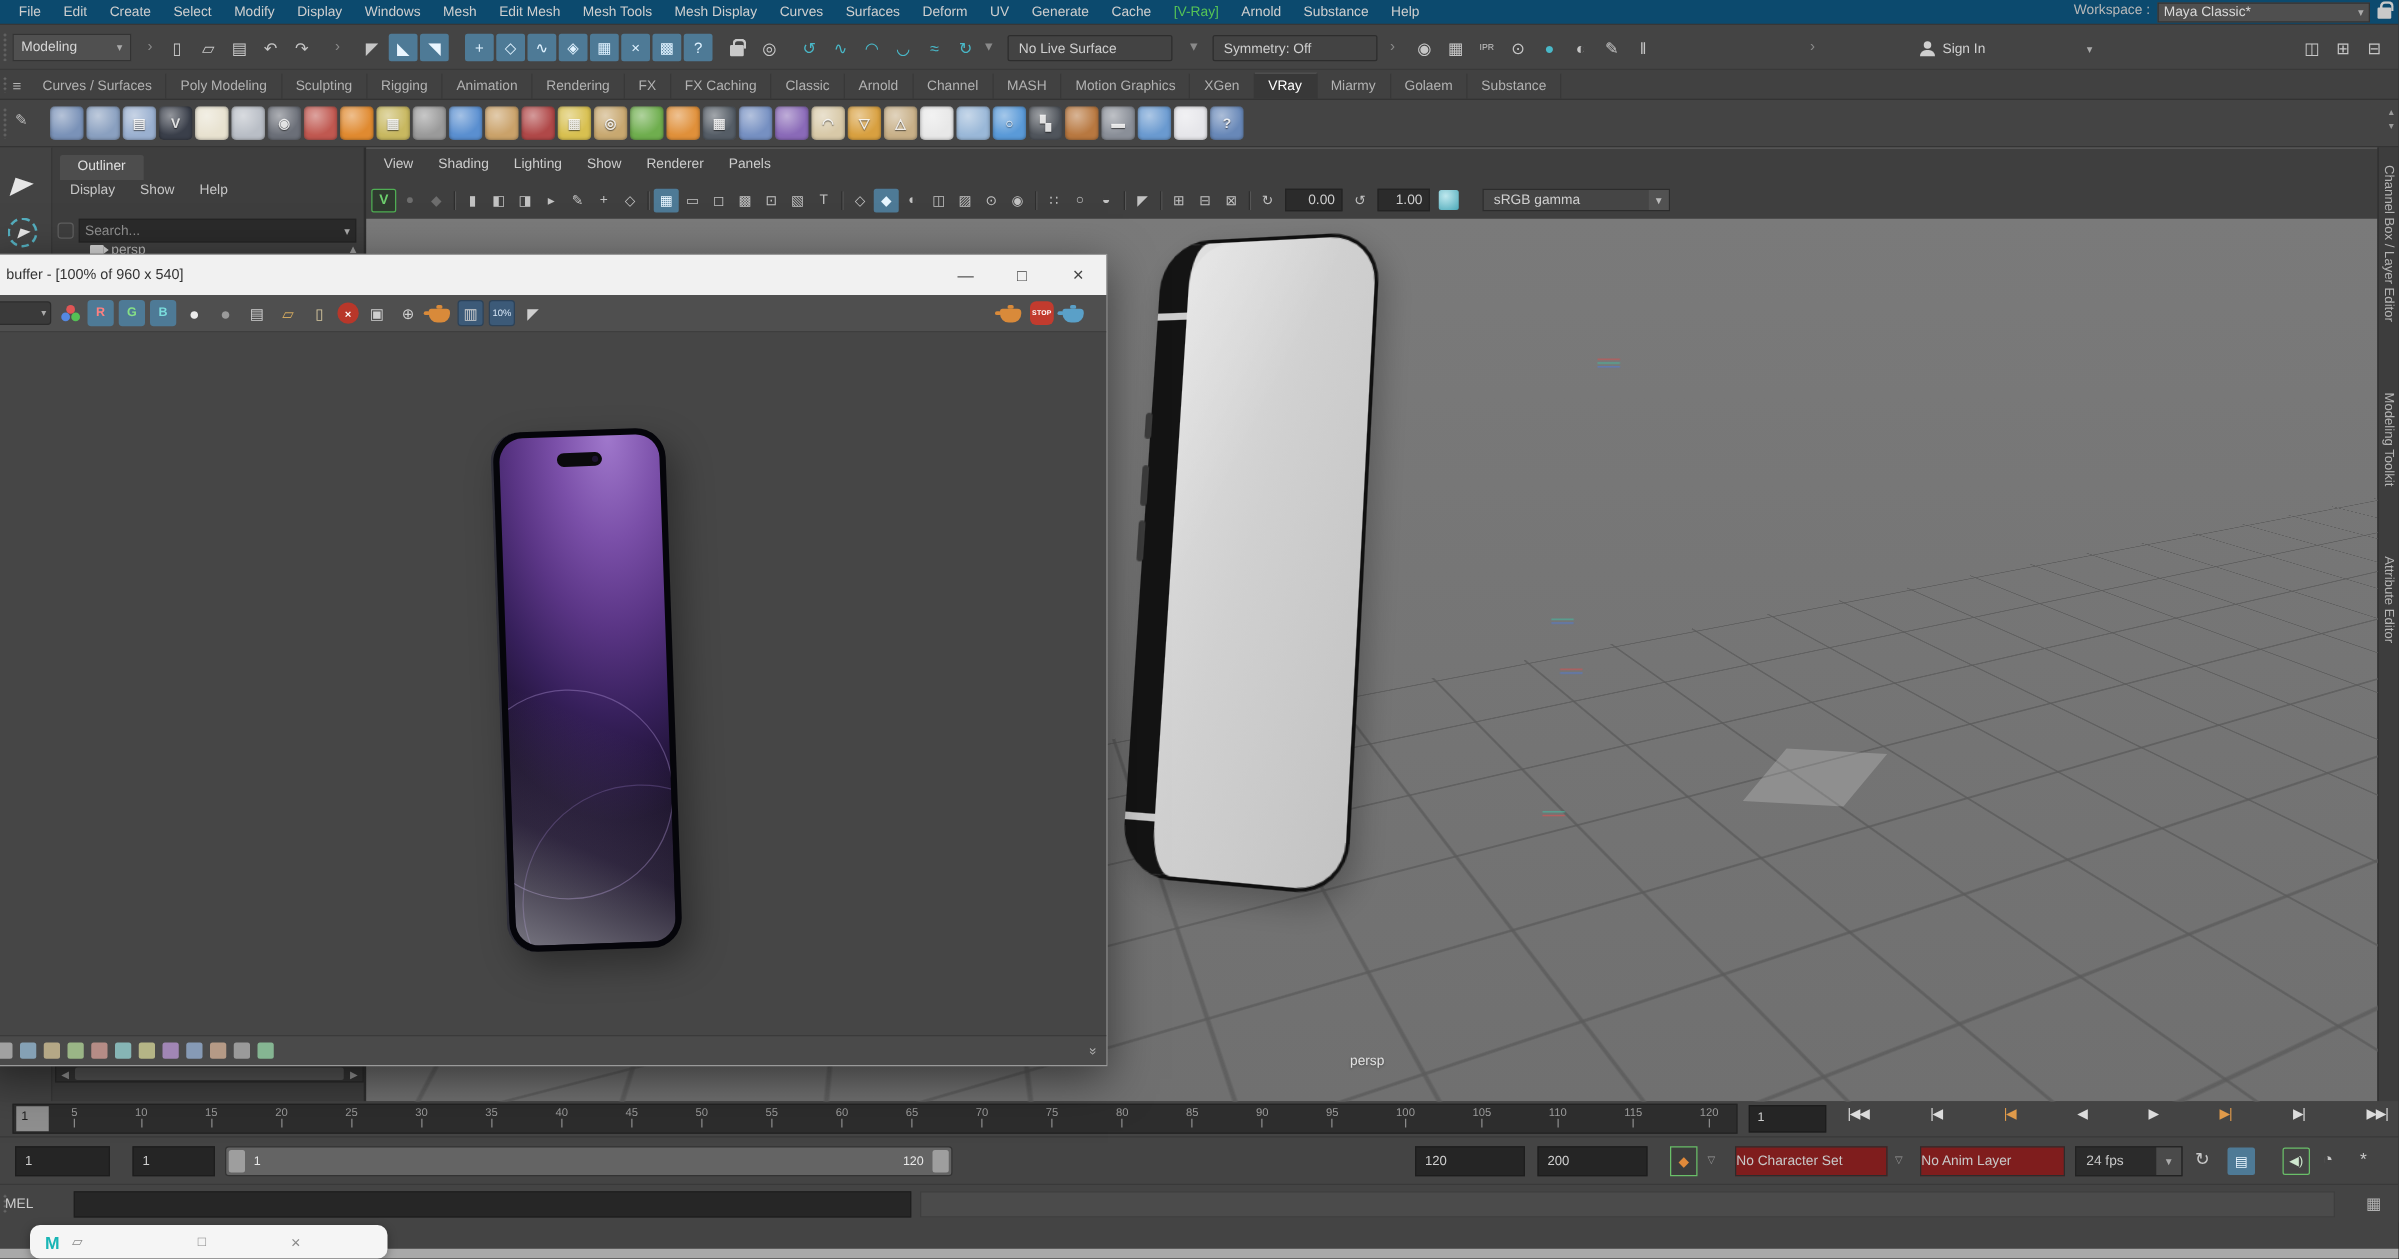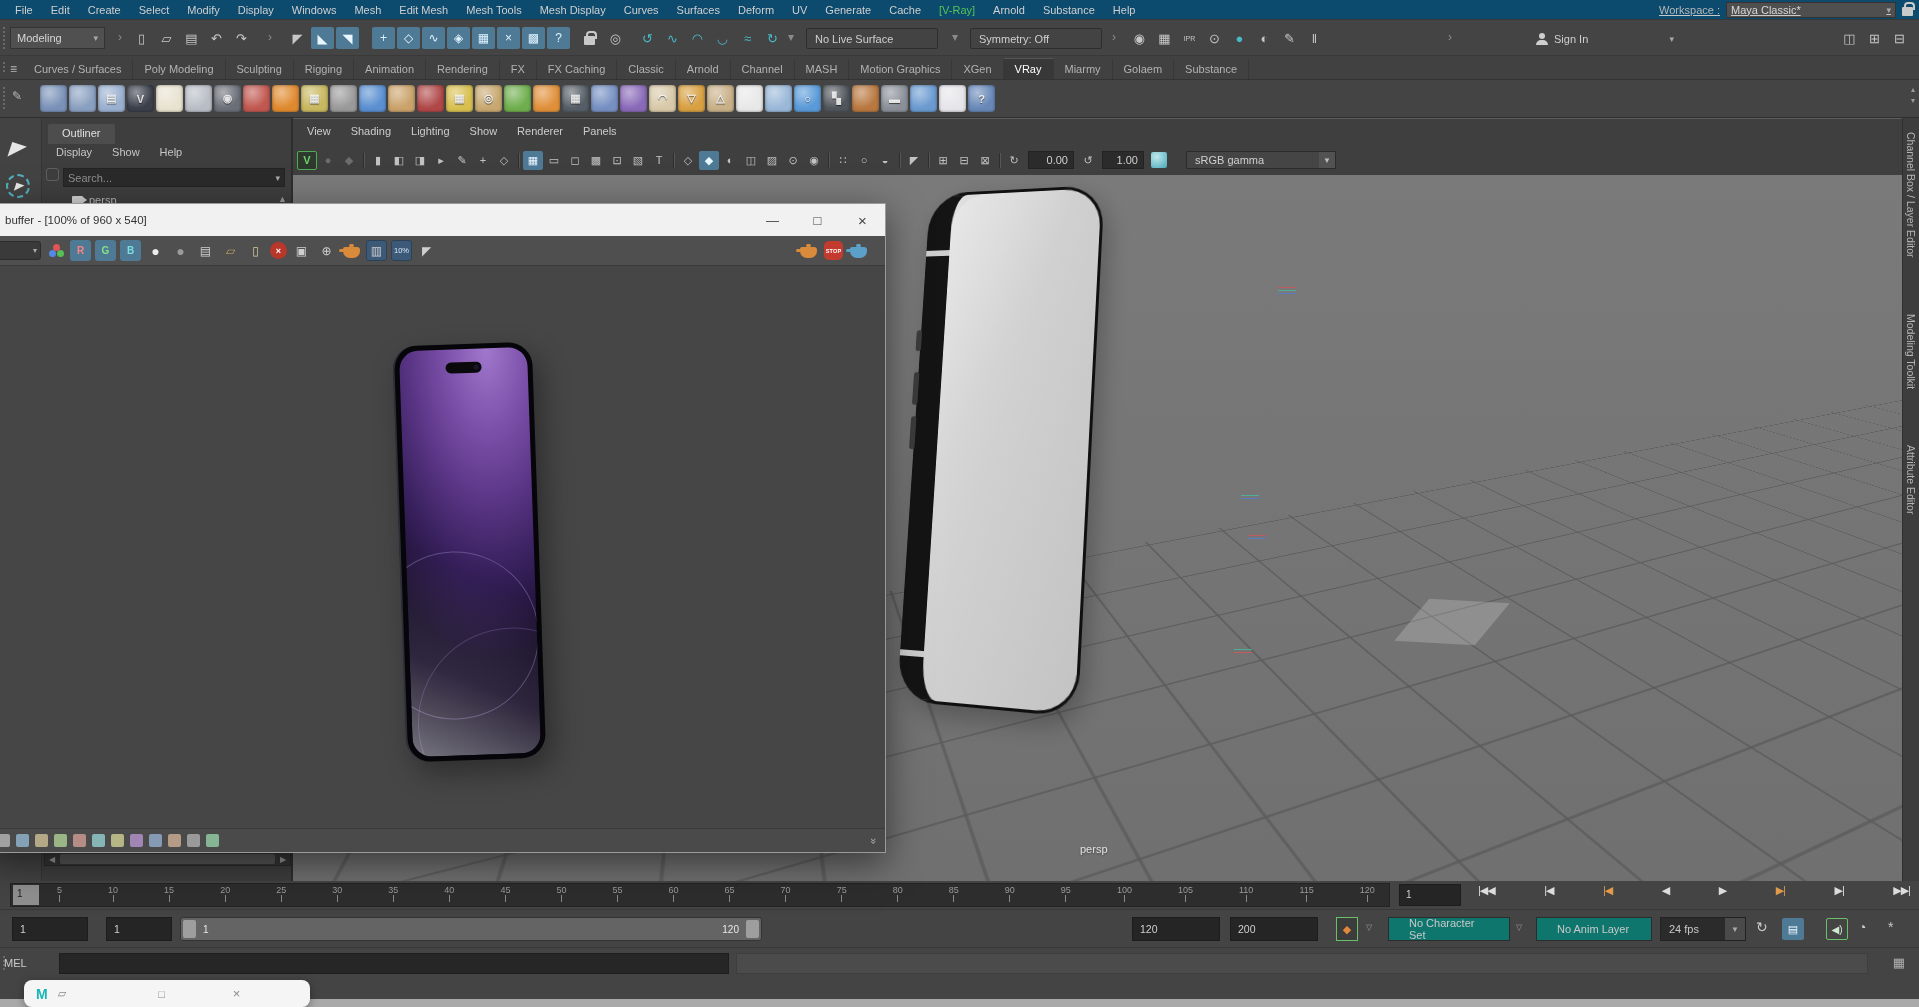--- a/index.html
+++ b/index.html
@@ -3,21 +3,21 @@
 <meta charset="utf-8">
 <style>
   html,body{margin:0;padding:0;background:#222;}
   .app{position:relative;width:1919px;height:1007px;background:#444;font-family:"Liberation Sans",sans-serif;font-size:11px;color:#c8c8c8;overflow:hidden;}
   .app *{box-sizing:border-box;}
 
   
   .menubar{position:absolute;left:0;top:0;width:100%;height:20px;background:#0c4a6e;display:flex;align-items:center;border-bottom:1px solid #373737;}
   .menus{display:flex;align-items:center;padding-left:6px;}
   .mitem{padding:0 9px;color:var(--c,#cfcfcf);cursor:default;white-space:nowrap;}
-  .ws{margin-left:auto;display:flex;align-items:center;gap:6px;padding-right:6px;text-decoration:underline;}
+  .ws{margin-left:auto;display:flex;gap:6px;padding-right:6px;}
   .ws-label{color:#b8b8b8;}
   .ws-select{width:170px;height:16px;background:#4f4f4f;border:1px solid #333;display:flex;align-items:center;justify-content:space-between;padding:0 4px;color:#d8d8d8;}
   .dd{color:#aaa;font-size:9px;}
   .lockico{position:relative;width:11px;height:9px;background:#c9c9c9;border-radius:1px;margin-top:4px;display:inline-block;}
   .lockico::before{content:"";position:absolute;left:2px;top:-5px;width:7px;height:6px;border:2px solid #c9c9c9;border-bottom:none;border-radius:4px 4px 0 0;}
 
   
   .toolbar{position:absolute;left:0;top:20px;width:100%;height:36px;background:#444;border-bottom:1px solid #393939;}
   .toolbar::before{content:"";position:absolute;left:2px;top:6px;bottom:6px;width:4px;background-image:radial-gradient(#6a6a6a 35%,transparent 36%);background-size:4px 4px;}
   .tb-select{position:absolute;left:10px;top:7px;width:95px;height:22px;background:#505050;border:1px solid #333;display:flex;align-items:center;justify-content:space-between;padding:0 6px;color:#d6d6d6;}
@@ -58,21 +58,21 @@
   .main{position:absolute;left:0;top:118px;width:100%;height:763px;background:#3d3d3d;}
   .lefttools{position:absolute;left:0;top:0;width:42px;height:100%;background:#434343;border-right:1px solid #353535;}
   .tool-arrow{position:absolute;left:10px;top:20px;color:#e6e6e6;font-size:20px;transform:rotate(18deg);}
   .tool-lasso{position:absolute;left:6px;top:56px;width:24px;height:24px;border:2px dashed #54aebe;border-radius:50%;}
   .tool-lasso::after{content:"◤";position:absolute;left:7px;top:5px;color:#e6e6e6;font-size:11px;transform:rotate(18deg);}
 
   .outliner{position:absolute;left:42px;top:0;width:251px;height:100%;background:#3e3e3e;border-right:2px solid #2e2e2e;}
   .outl-tab{position:absolute;left:6px;top:6px;height:20px;padding:3px 14px;background:#4d4d4d;color:#e0e0e0;border-radius:2px 2px 0 0;}
   .outl-menus{position:absolute;left:6px;top:28px;display:flex;gap:4px;}
   .outl-menus .mitem{padding:0 8px;color:#c6c6c6;}
-  .outl-search{position:absolute;left:4px;top:50px;right:6px;height:33px;display:flex;align-items:flex-start;gap:4px;}
+  .outl-search{position:absolute;left:4px;top:50px;right:6px;height:33px;display:flex;align-items:center;gap:4px;}
   .filter-ico{width:13px;height:13px;border:1px solid #777;border-radius:3px;opacity:.6;}
   .outl-input{flex:1;height:19px;background:#2a2a2a;border:1px solid #242424;color:#8f8f8f;padding:0 4px;display:flex;align-items:center;justify-content:space-between;}
   .outl-item{position:absolute;left:30px;top:76px;display:flex;align-items:center;gap:6px;color:#b8b8b8;}
   .cam-ico{position:relative;width:11px;height:8px;background:#d0d0d0;border-radius:1px;}
   .cam-ico::before{content:"";position:absolute;right:-4px;top:1px;border-top:3px solid transparent;border-bottom:3px solid transparent;border-left:4px solid #d0d0d0;}
   .outl-up{position:absolute;right:4px;top:76px;color:#9a9a9a;font-size:9px;}
   .outl-hscroll{position:absolute;left:2px;top:734px;width:247px;height:14px;background:#353535;border:1px solid #2a2a2a;display:flex;align-items:center;}
   .outl-hscroll .arr{width:14px;text-align:center;color:#999;font-size:8px;}
   .outl-hscroll .thumb{flex:1;height:10px;background:#565656;border-radius:2px;margin:0 1px;}
 
@@ -171,21 +171,21 @@
   .rangerow{position:absolute;left:0;top:909px;width:100%;height:38px;background:#444;border-top:1px solid #393939;}
   .rr-field{position:absolute;top:7px;height:24px;background:#252525;border:1px solid #1d1d1d;color:#cfcfcf;padding:5px 0 0 7px;font-size:10.5px;}
   .rr-slider{position:absolute;left:180px;top:7px;width:582px;height:24px;background:#646464;border:1px solid #333;border-radius:3px;}
   .rr-slider .h{position:absolute;top:2px;width:13px;height:18px;background:#9e9e9e;border-radius:2px;}
   .rr-slider .hl{left:2px;} .rr-slider .hr{right:2px;}
   .rr-slider .lab{position:absolute;top:6px;font-size:10px;color:#e8e8e8;}
   .rr-slider .l1{left:22px;} .rr-slider .l2{right:22px;}
   .keyico{position:absolute;left:1336px;top:7px;width:22px;height:24px;border:1px solid #6abf69;background:#3c3c3c;display:flex;align-items:center;justify-content:center;}
   .keyico span{color:#e0893a;font-size:11px;}
   .rr-dd{position:absolute;top:13px;color:#9a9a9a;font-size:8px;}
-  .rr-combo{position:absolute;top:7px;height:24px;background:#0f766e;border:1px solid #2c2c2c;color:#c8c8c8;display:flex;align-items:center;padding:0 20px;}
+  .rr-combo{position:absolute;top:7px;height:24px;background:#7f1d1d;border:1px solid #2c2c2c;color:#c8c8c8;display:flex;align-items:center;padding:0 0;}
   .fpsbox{position:absolute;left:1660px;top:7px;width:86px;height:24px;background:#2b2b2b;border:1px solid #222;color:#c8c8c8;display:flex;align-items:center;justify-content:space-between;padding-left:8px;}
   .fpsbox .ddbox{width:20px;height:22px;background:#4a4a4a;display:flex;align-items:center;justify-content:center;font-size:8px;color:#aaa;}
   .rr-ico{position:absolute;top:9px;color:#c8c8c8;font-size:14px;}
   .rr-ico.bluebg{width:22px;height:22px;background:#4e7a96;border-radius:2px;display:flex;align-items:center;justify-content:center;top:8px;font-size:11px;color:#eaf6ff;}
   .rr-ico.greenbrd{width:22px;height:22px;border:1px solid #6abf69;border-radius:2px;display:flex;align-items:center;justify-content:center;top:8px;font-size:10px;color:#cfe8cf;}
 
   
   .melrow{position:absolute;left:0;top:947px;width:100%;height:31px;background:#444;border-top:1px solid #393939;}
   .melrow::before{content:"";position:absolute;left:2px;top:7px;bottom:7px;width:4px;background-image:radial-gradient(#6a6a6a 35%,transparent 36%);background-size:4px 4px;}
   .mel-label{position:absolute;left:4px;top:9px;color:#cccccc;}

